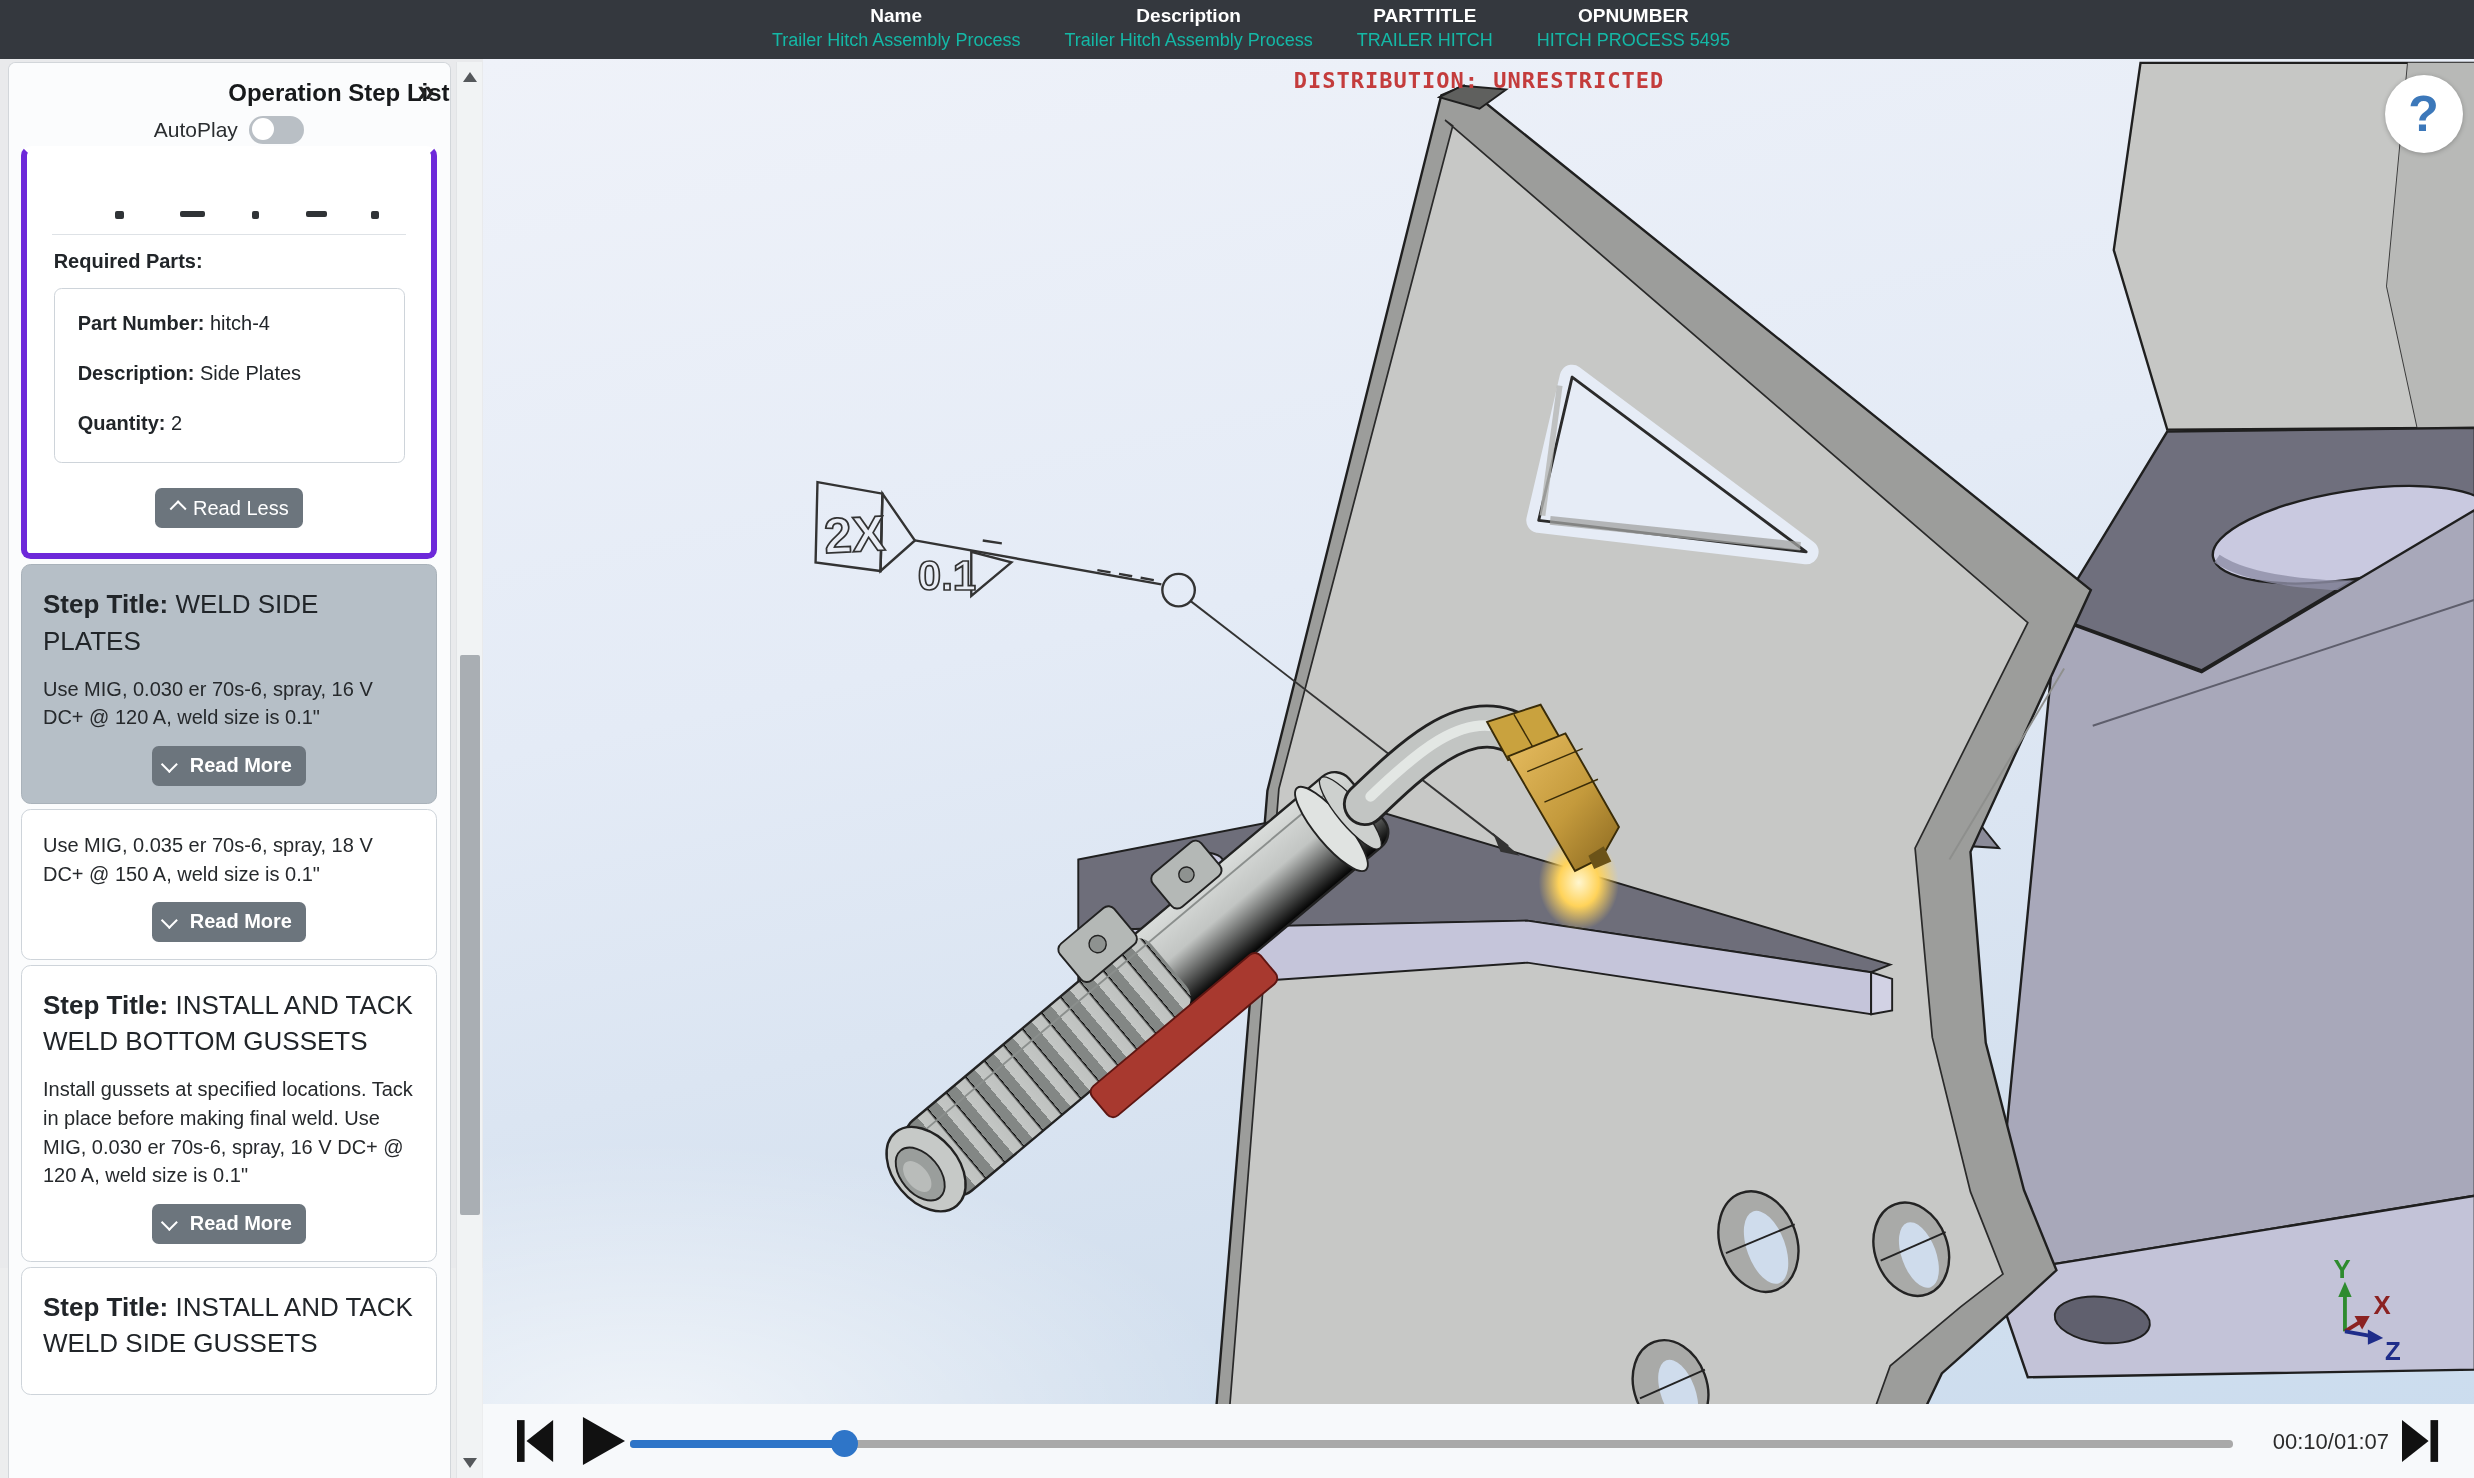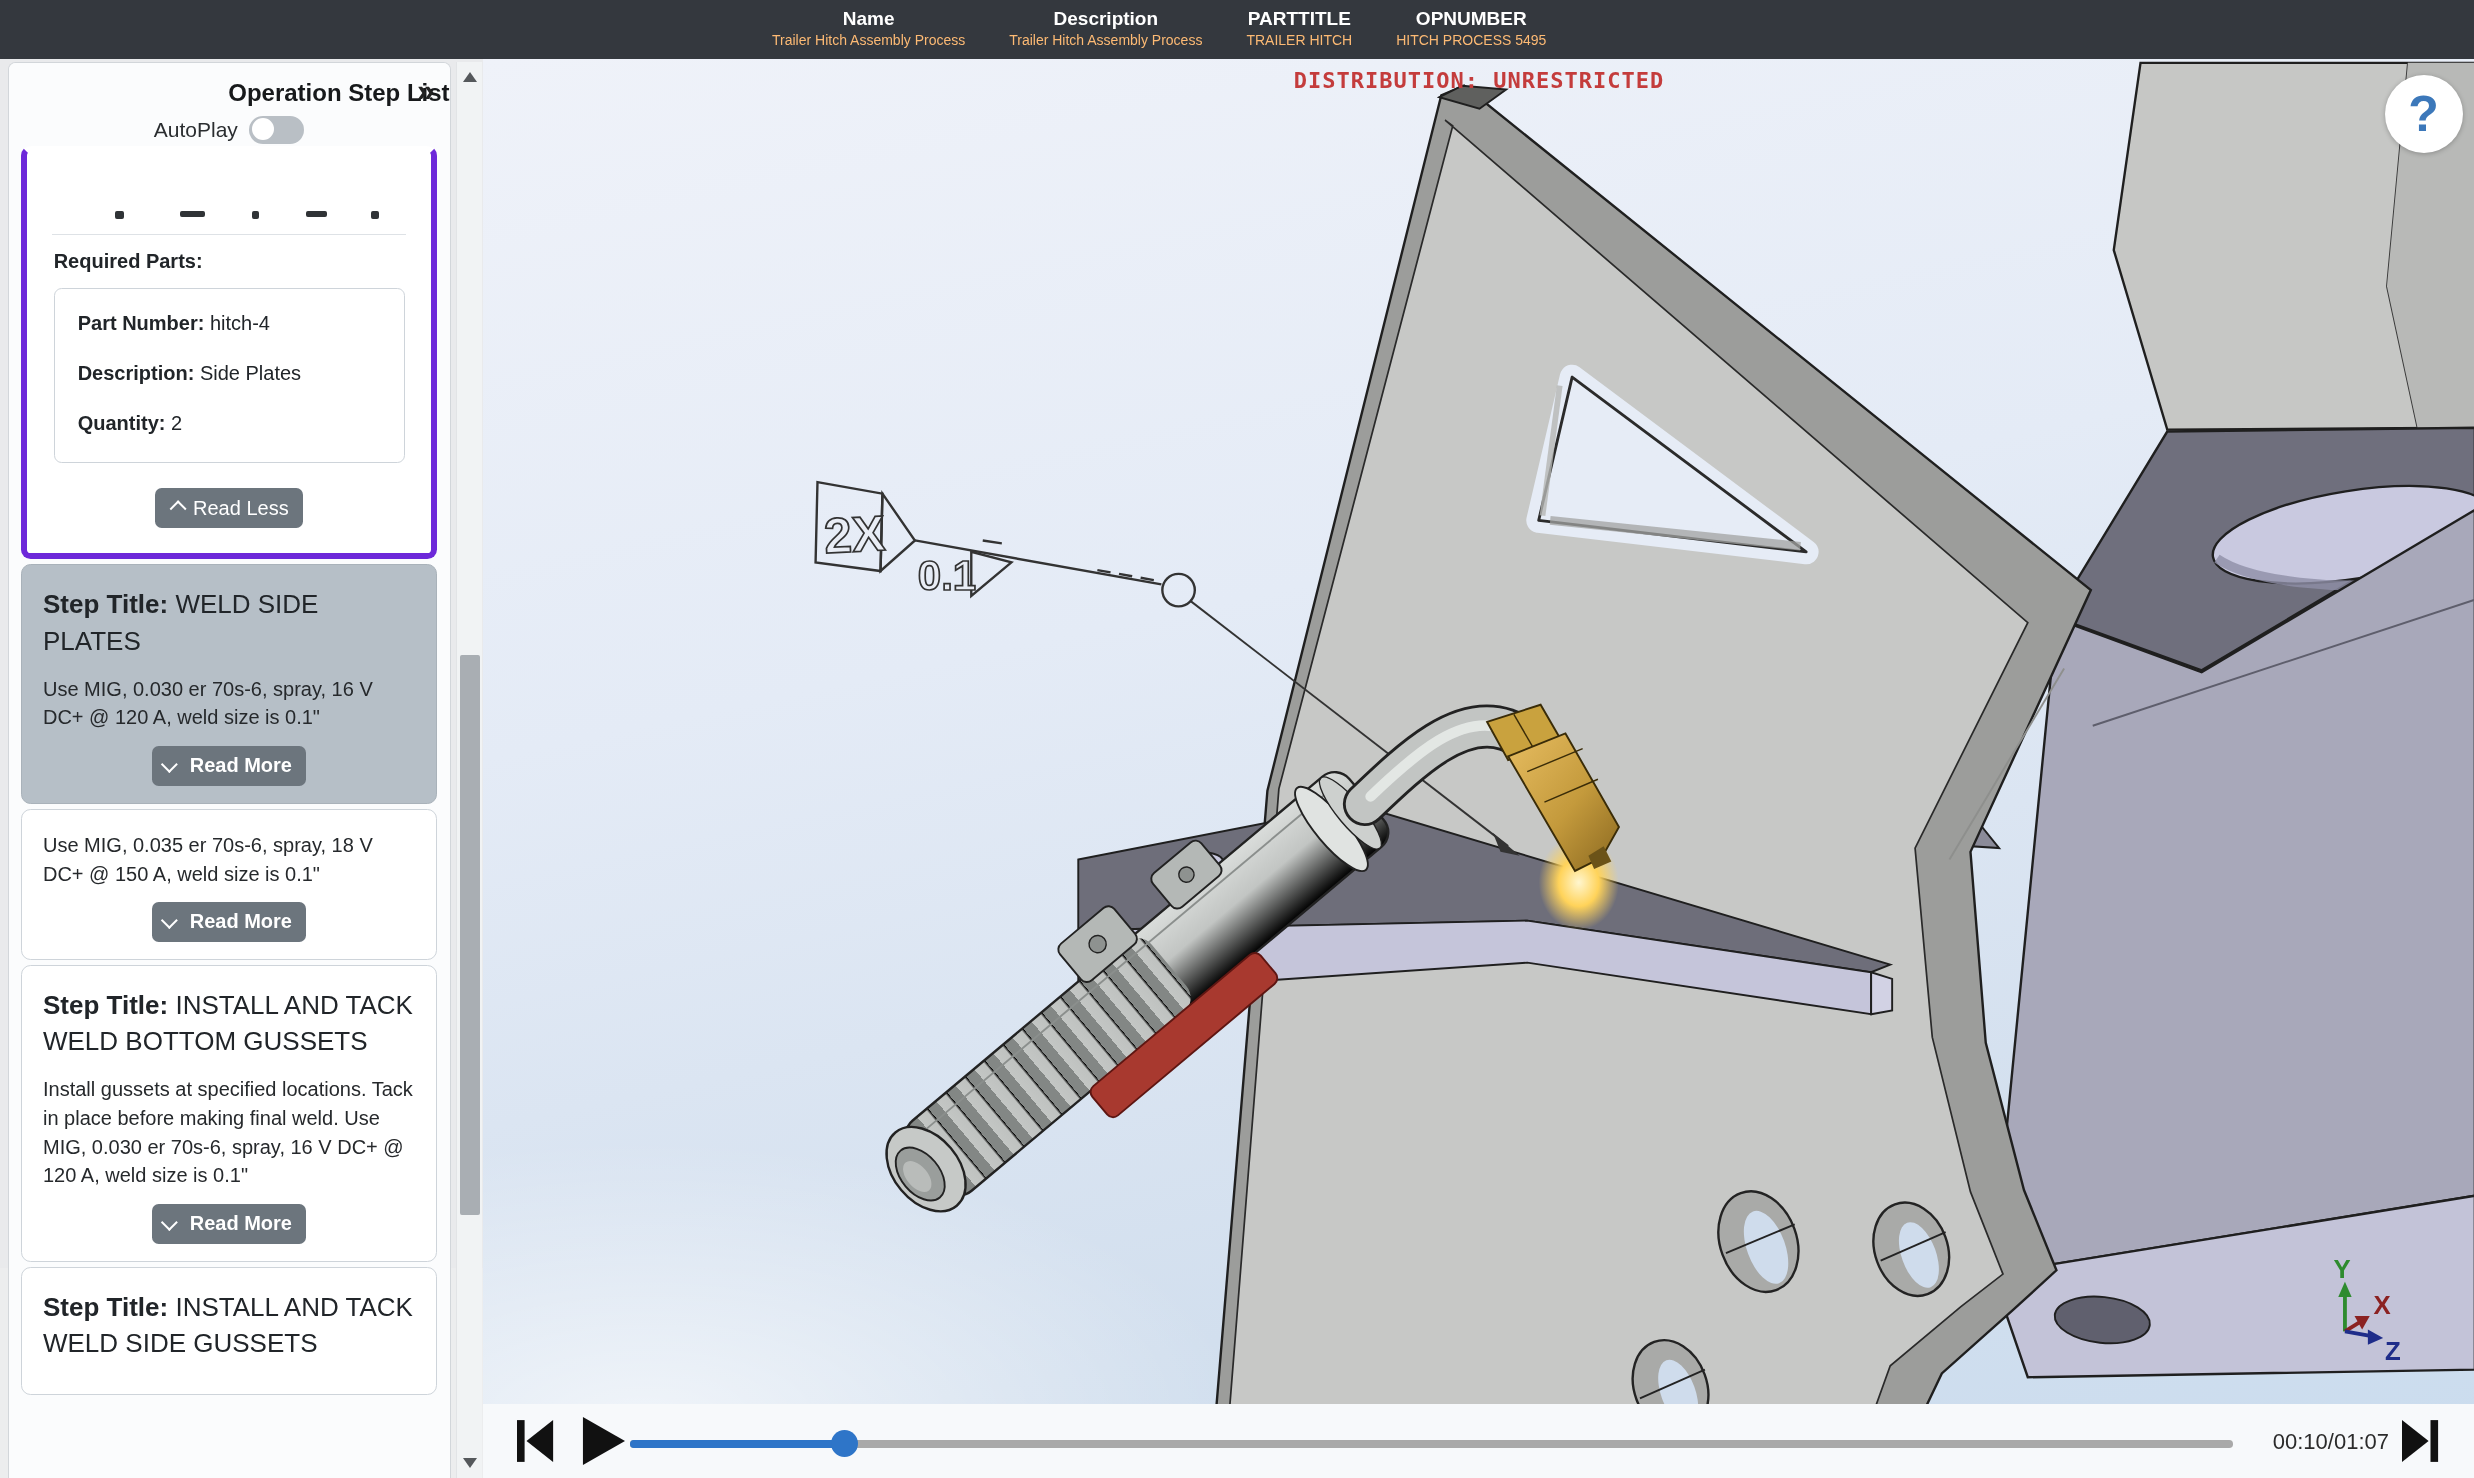--- a/index.html
+++ b/index.html
@@ -6,21 +6,21 @@
   html,body { width:2475px; height:1478px; overflow:hidden; background:#eceDEE;
     font-family:"Liberation Sans","DejaVu Sans",sans-serif; }
   #stage { position:relative; width:2475px; height:1268px; background:#e9eaec; }
 
   
   .topbar { position:absolute; left:0; top:0; width:2475px; height:59px; background:#34383e; z-index:40;
     display:flex; align-items:center; }
   .topbar-inner { display:flex; gap:44px; margin-left:772px; }
   .hcol { display:flex; flex-direction:column; align-items:center; color:#fff; }
   .hcol .hlabel { font-size:19px; font-weight:bold; line-height:1.2; }
-  .hcol .hvalue { font-size:14px; line-height:1.5; color:#fdba74; }
+  .hcol .hvalue { font-size:18px; line-height:1.5; color:#14b8a6; }
 
   
   .panel { position:absolute; left:7.6px; top:62px; width:443px; height:1416px; background:#fbfcfd;
     border:1px solid #d2d6da; border-bottom:none; border-radius:7.6px 7.6px 0 0; overflow:hidden; z-index:30; }
   .panel-head { position:absolute; left:0; top:0; width:100%; height:83px; background:#fbfcfd; z-index:5; }
   .panel-title { text-align:right; font-size:24px; font-weight:bold; color:#17191b; padding-top:16px; }
   .collapse-btn { position:absolute; right:15.3px; top:11.5px; font-size:31px; font-weight:bold; color:#222; cursor:pointer; line-height:1; }
   .autoplay-row { display:flex; justify-content:center; align-items:center; gap:11.5px; margin-top:8.6px; }
   .autoplay-label { font-size:21px; color:#2a2d30; }
   .toggle { width:55px; height:28px; background:#b9bfc5; border-radius:14.3px; position:relative; }

